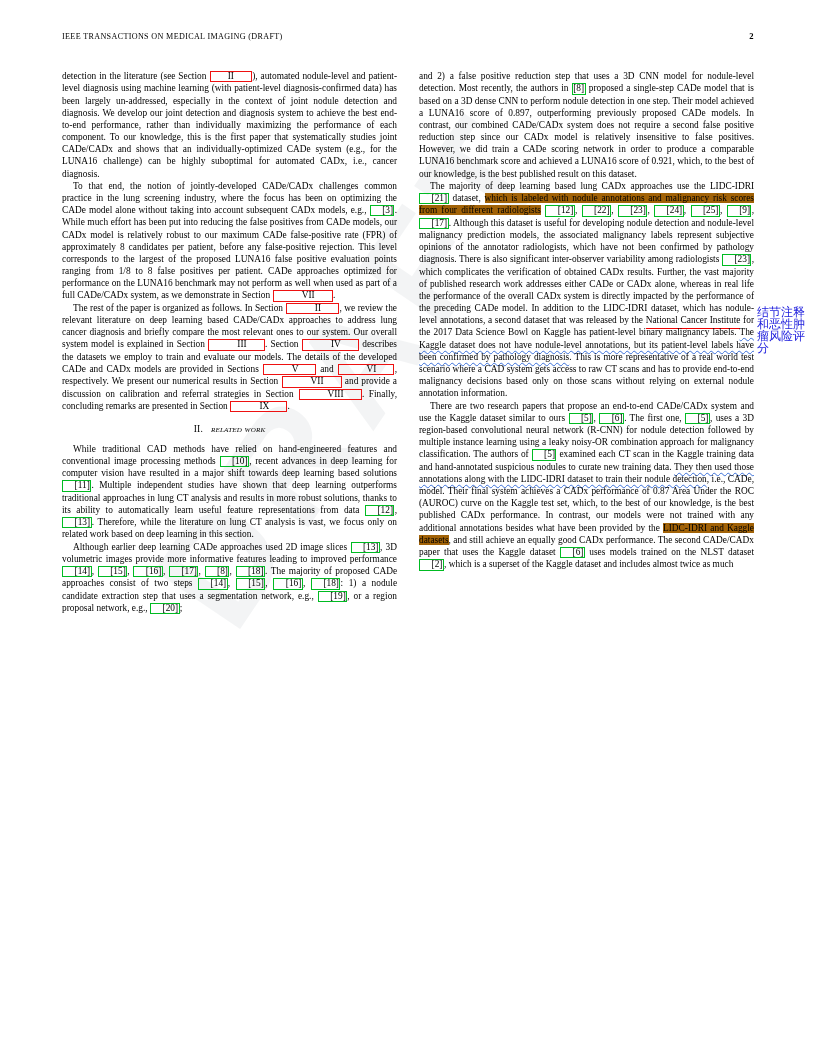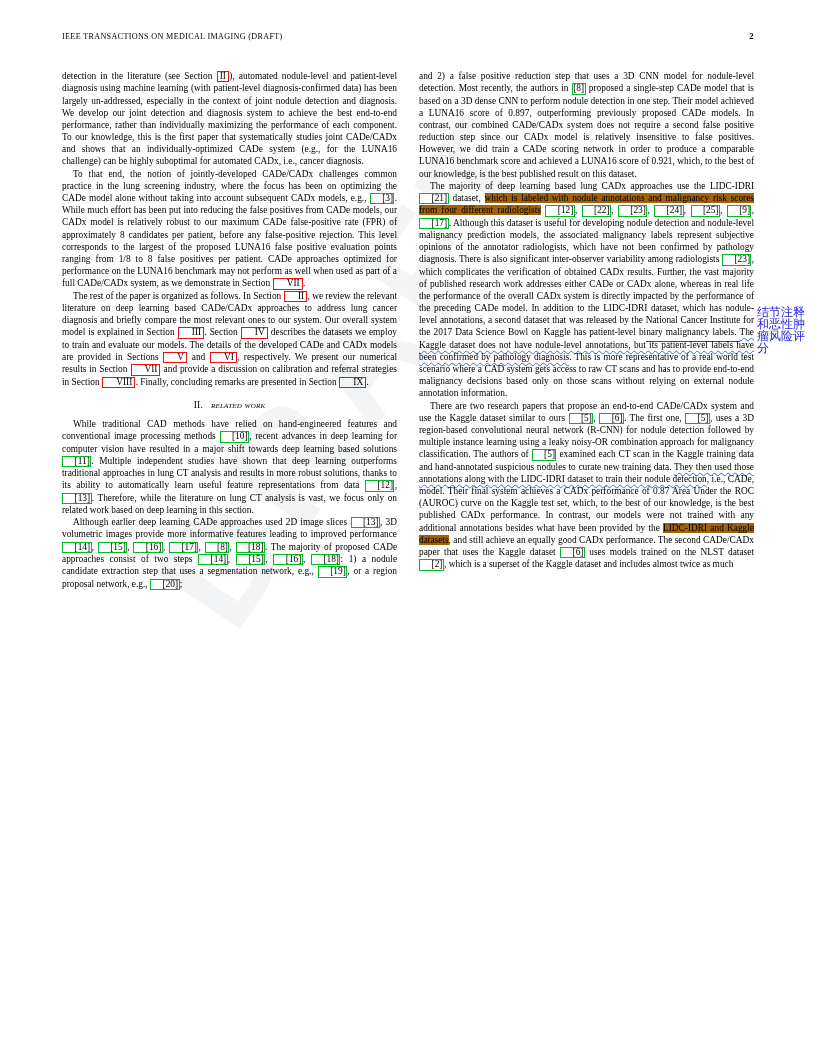--- a/index.html
+++ b/index.html
@@ -108,42 +108,42 @@
   h2.sec .name {
     font-variant: small-caps;
     text-transform: lowercase;
     font-style: italic;
   }
   h2.sec .name::first-letter { }
 
   
   .secref {
     border: 0.9px solid #ee1111;
-    padding: 0 2px;
+    padding: 0 17px;
     margin: 0 0.3px;
     line-height: 1;
     display: inline-block;
   }
   .cite {
     border: 0.9px solid #00bb22;
     padding: 0 0.4px;
     margin: 0 0.2px;
     line-height: 1;
     display: inline-block;
   }
 
   
   .hl-yellow {
     background: #a16207;
     box-decoration-break: clone;
     -webkit-box-decoration-break: clone;
   }
   .ul-red {
     border-bottom: 1.3px solid #ee0000;
-    padding-bottom: 16px;
+    padding-bottom: 3px;
   }
   .ul-wave {
     text-decoration: underline wavy #3a6fd8;
     text-decoration-thickness: 1px;
     text-underline-offset: 2px;
   }
 
   
   .margin-note {
     position: absolute;

